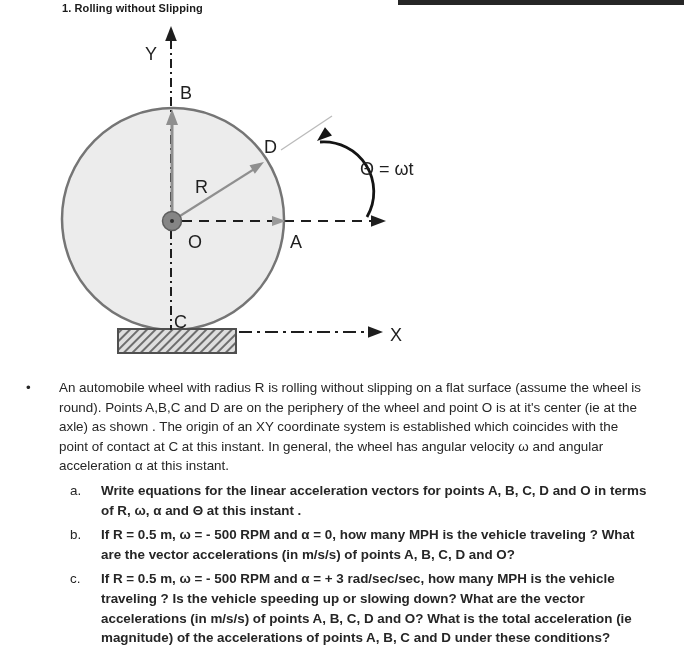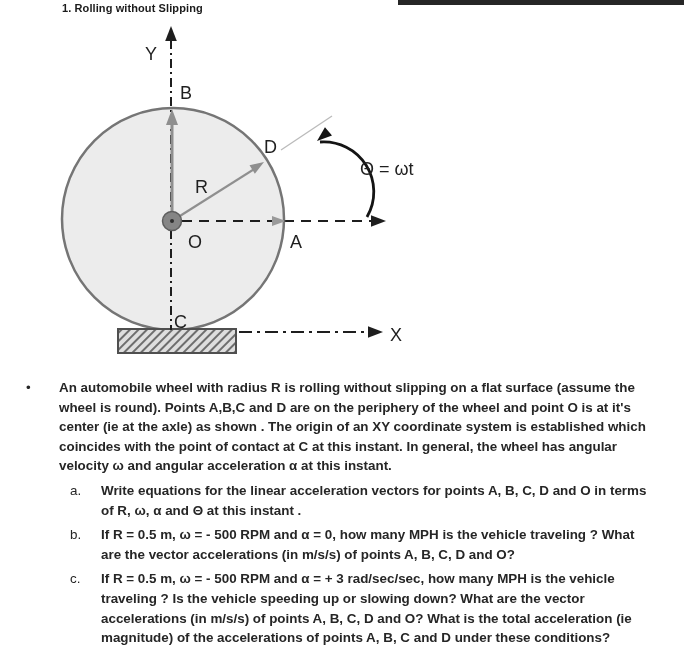--- a/index.html
+++ b/index.html
@@ -19,21 +19,21 @@
   }
   .diagram text{
     font-family:"Liberation Sans", sans-serif;font-size:18px;fill:#1f1f1f;
   }
   .problem{
     position:absolute;left:26px;top:378px;width:628px;
     font-size:13.4px;line-height:19.6px;color:#262626;
   }
   .bullet-row{display:flex;}
   .bullet{width:33px;flex:0 0 33px;}
-  .statement{width:588px;font-weight:bold;}
+  .statement{width:588px;}
   .parts{margin-left:44px;}
   .part{display:flex;margin-top:5px;}
   .part-label{width:31px;flex:0 0 31px;}
   .part-text{width:573px;font-weight:bold;}
 </style>
 </head>
 <body>
 
 <div class="doc-title">1. Rolling without Slipping</div>
 <div class="top-rule"></div>

